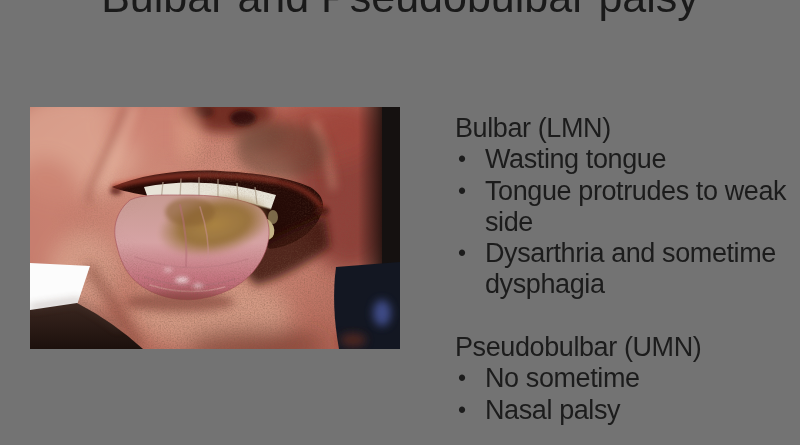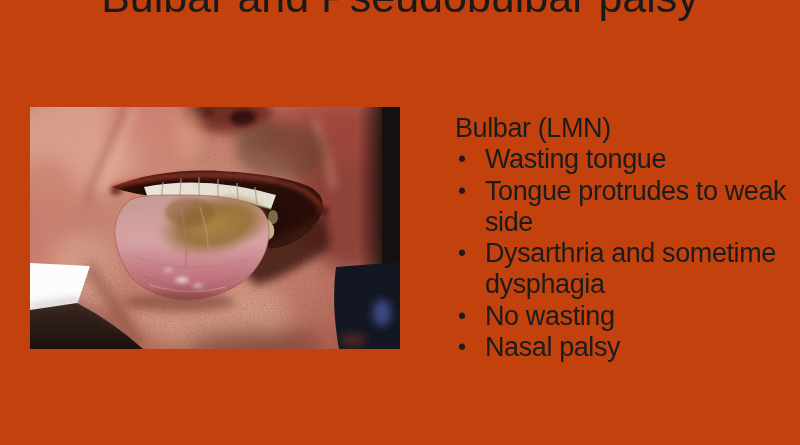--- a/index.html
+++ b/index.html
@@ -1,18 +1,18 @@
 <!DOCTYPE html>
 <html><head>
 <meta charset="utf-8">
 <style>
   html,body{margin:0;padding:0;background:#ffffff;}
   .slide{
     position:relative;width:800px;height:445px;overflow:hidden;
-    background:#c2410c;font-family:"Liberation Sans",sans-serif;
+    background:#737373;font-family:"Liberation Sans",sans-serif;
   }
   .title{
     position:absolute;top:-24px;left:0;width:800px;margin:0;
     text-align:center;font-size:43px;font-weight:400;line-height:43px;
     color:#1a1a1a;letter-spacing:0;white-space:nowrap;
   }
   .photo{
     position:absolute;left:30px;top:107px;width:370px;height:242px;margin:0;
     line-height:0;
   }
@@ -196,24 +196,25 @@
         </li>
         <li>
           <span class="bullet">•</span>
           <span class="btext">Dysarthria and sometime
 dysphagia</span>
         </li>
       </ul>
     </div>
 
     <div class="section section-2">
+      <h2>Pseudobulbar (UMN)</h2>
       <ul>
         <li>
           <span class="bullet">•</span>
-          <span class="btext">No wasting</span>
+          <span class="btext">No sometime</span>
         </li>
         <li>
           <span class="bullet">•</span>
           <span class="btext">Nasal palsy</span>
         </li>
       </ul>
     </div>
 
   </div>
 </div>

